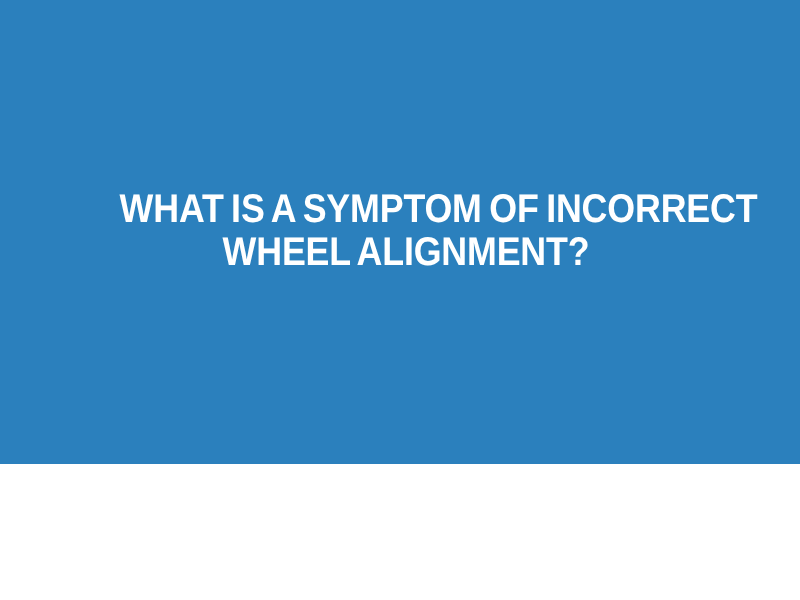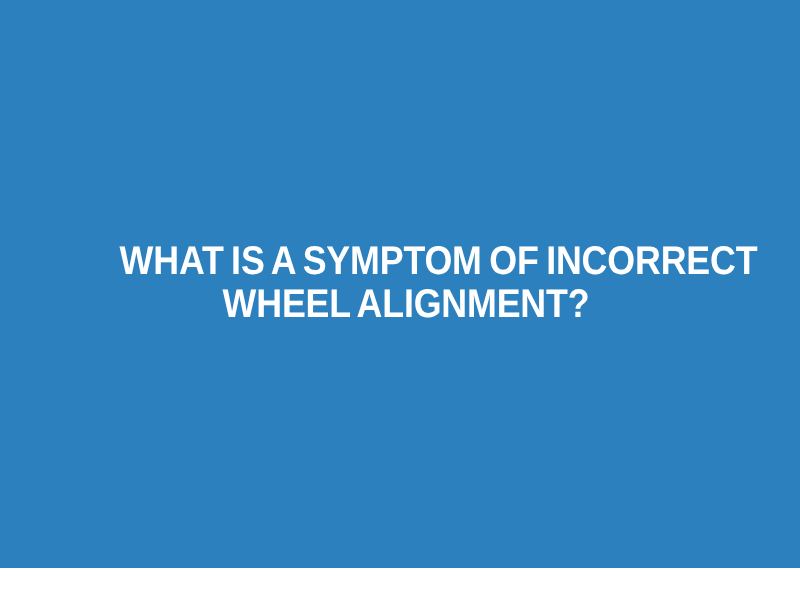--- a/index.html
+++ b/index.html
@@ -11,21 +11,21 @@
   body {
     width: 800px;
     height: 600px;
     overflow: hidden;
     font-family: "Liberation Sans", sans-serif;
   }
 
   #featured-card {
     position: relative;
     width: 800px;
-    height: 568px;
+    height: 464px;
     background-color: #2b80bd;
     box-sizing: border-box;
     display: flex;
     align-items: center;
     justify-content: center;
     overflow: hidden;
     padding-left: 12px;
   }
 
   #headline-block {

